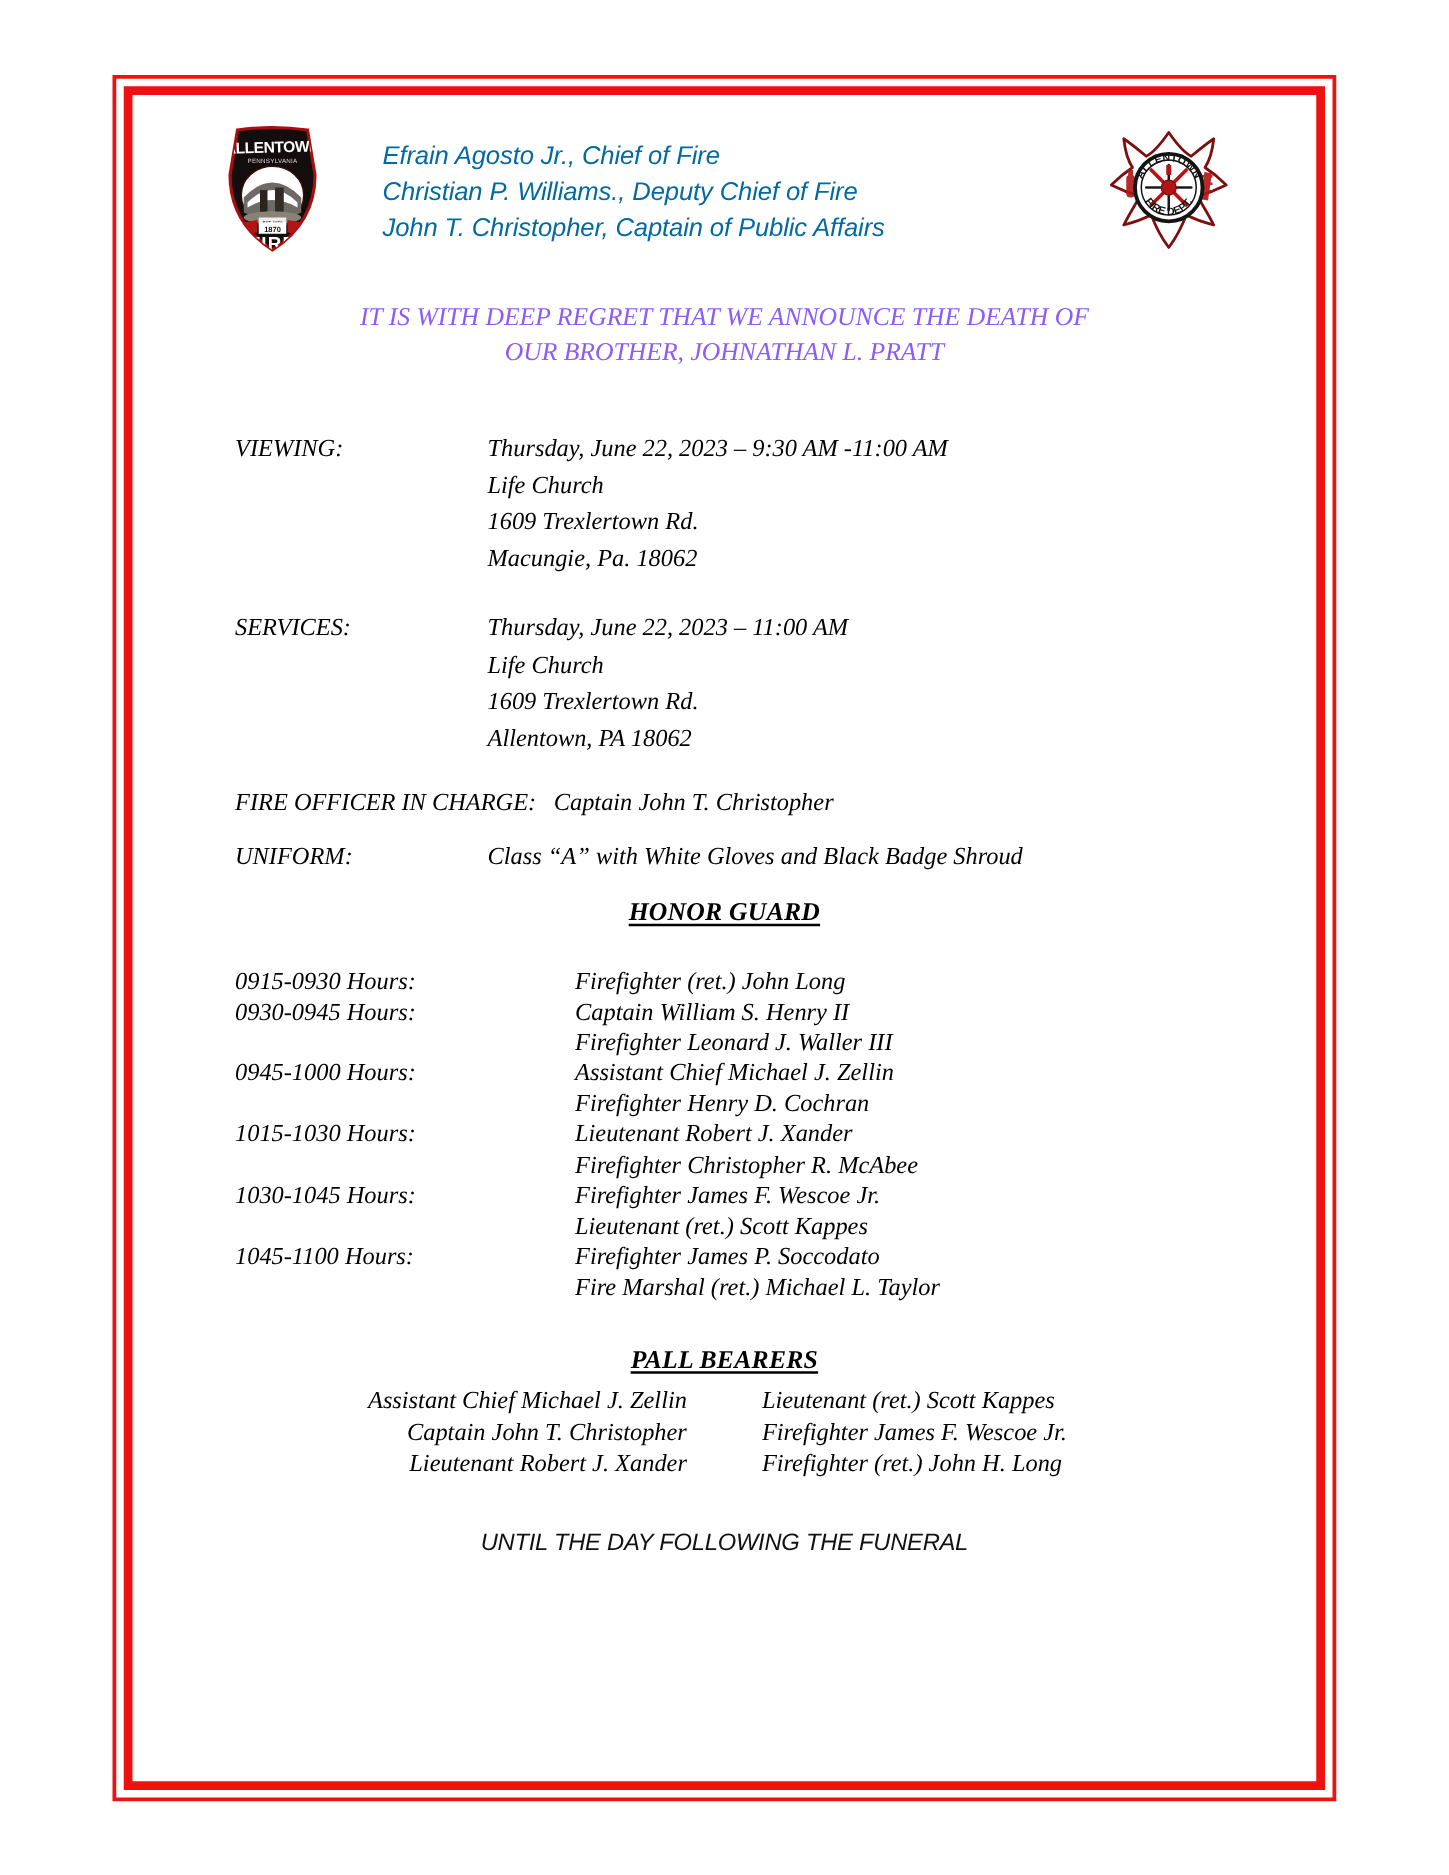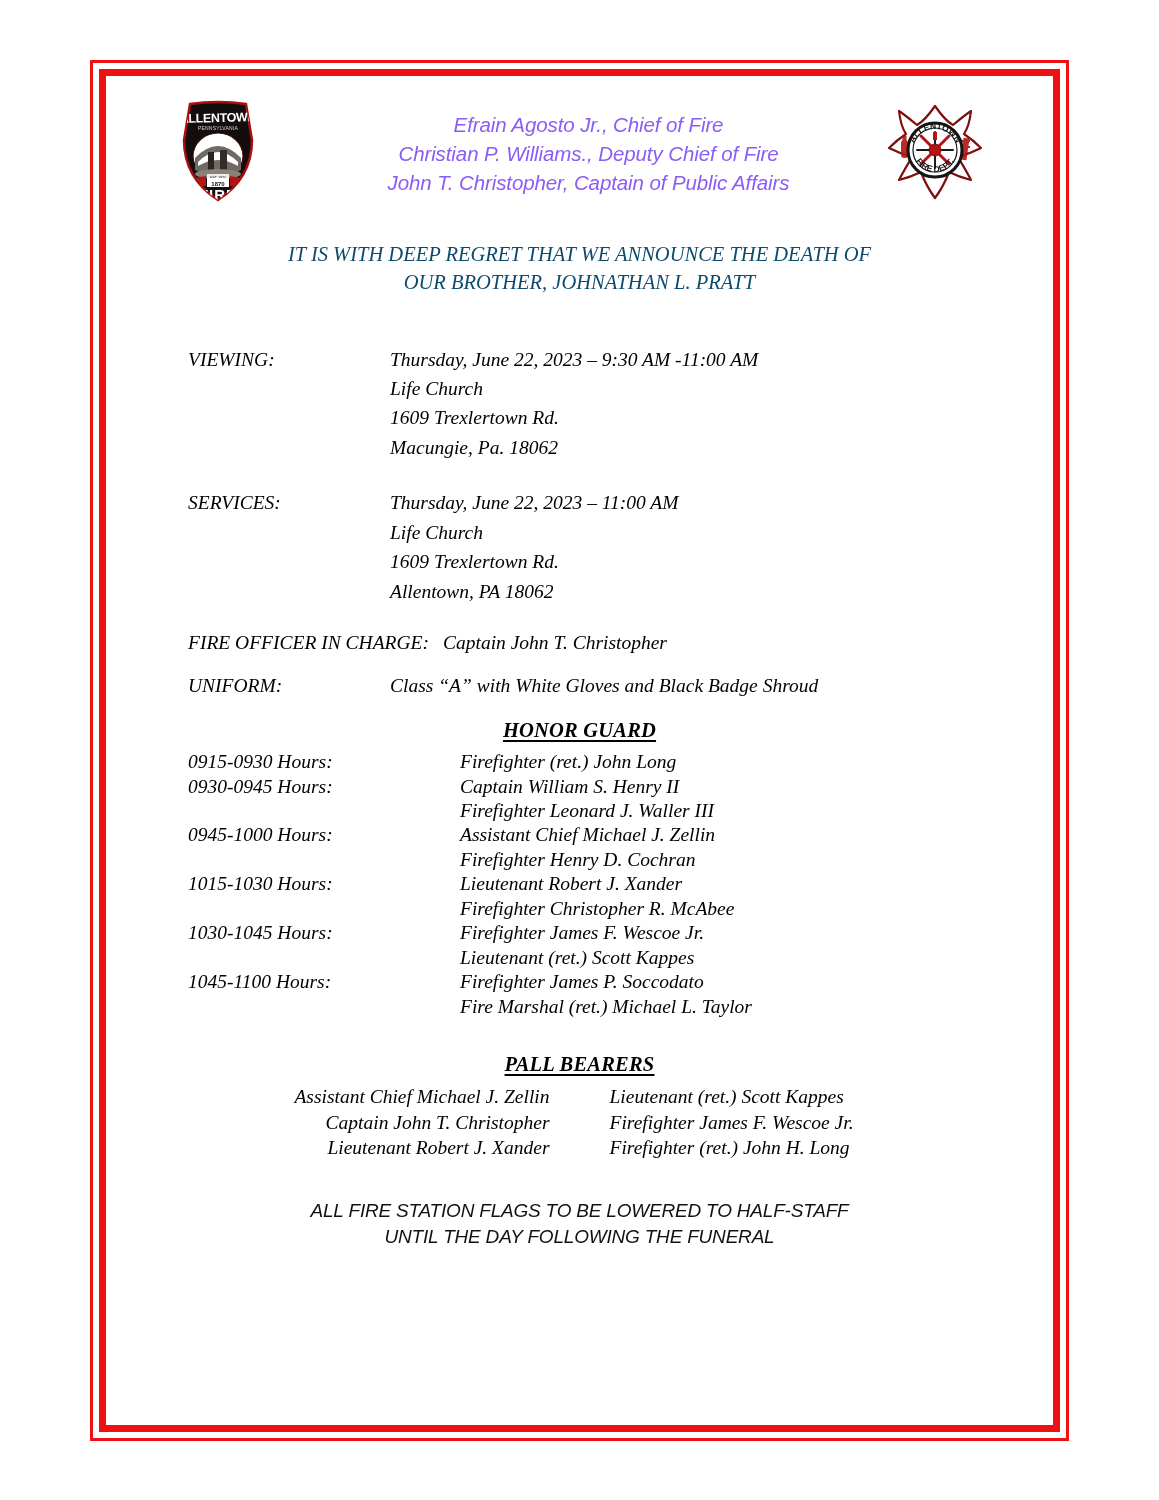--- a/index.html
+++ b/index.html
@@ -73,39 +73,39 @@
     top: 8px;
     width: 96px;
     height: 100px;
   }
 
   #officers {
     position: absolute;
     left: 200px;
     right: 182px;
     top: 16px;
-    text-align: center;
+    text-align: left;
     font-family: "Liberation Sans", sans-serif;
     font-style: italic;
     font-size: 20.5px;
     line-height: 1.42;
     letter-spacing: -0.1px;
-    color: #8b5cf6;
+    color: #0369a1;
   }
 
   
   #announcement {
     margin: 26px auto 0 auto;
     width: 760px;
     text-align: center;
     font-family: "Liberation Serif", serif;
     font-style: italic;
     font-size: 20.5px;
     line-height: 1.38;
-    color: #0c4a6e;
+    color: #8b5cf6;
   }
 
   
   #blocks {
     margin-top: 48px;
     padding-left: 82px;
     padding-right: 40px;
   }
   .block {
     display: flex;
@@ -146,21 +146,21 @@
   
   .section-heading {
     text-align: center;
     font-family: "Liberation Serif", serif;
     font-style: italic;
     font-weight: bold;
     font-size: 20.5px;
     text-decoration: underline;
     text-underline-offset: 3px;
     margin-top: 22px;
-    margin-bottom: 8px;
+    margin-bottom: 32px;
     letter-spacing: 0.2px;
   }
   #pall-bearers-heading {
     margin-top: 34px;
     margin-bottom: 8px;
   }
 
   
   #honor-guard-list {
     padding-left: 82px;
@@ -421,20 +421,19 @@
             <div>Lieutenant Robert J. Xander</div>
           </div>
           <div class="pb-col right">
             <div>Lieutenant (ret.) Scott Kappes</div>
             <div>Firefighter James F. Wescoe Jr.</div>
             <div>Firefighter (ret.) John H. Long</div>
           </div>
         </div>
 
         <div id="footer-notice">
-          <div>ALL FIRE STATION FLAGS TO BE LOWERED TO HALF-STAFF</div>
           <div>UNTIL THE DAY FOLLOWING THE FUNERAL</div>
         </div>
 
       </div>
     </div>
   </div>
 </div>
 
 </body></html>

